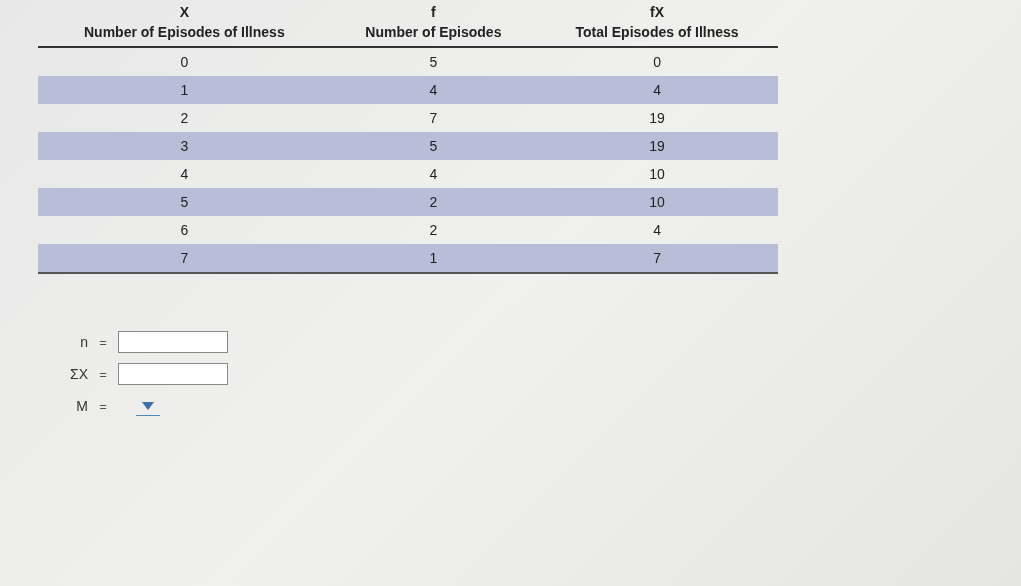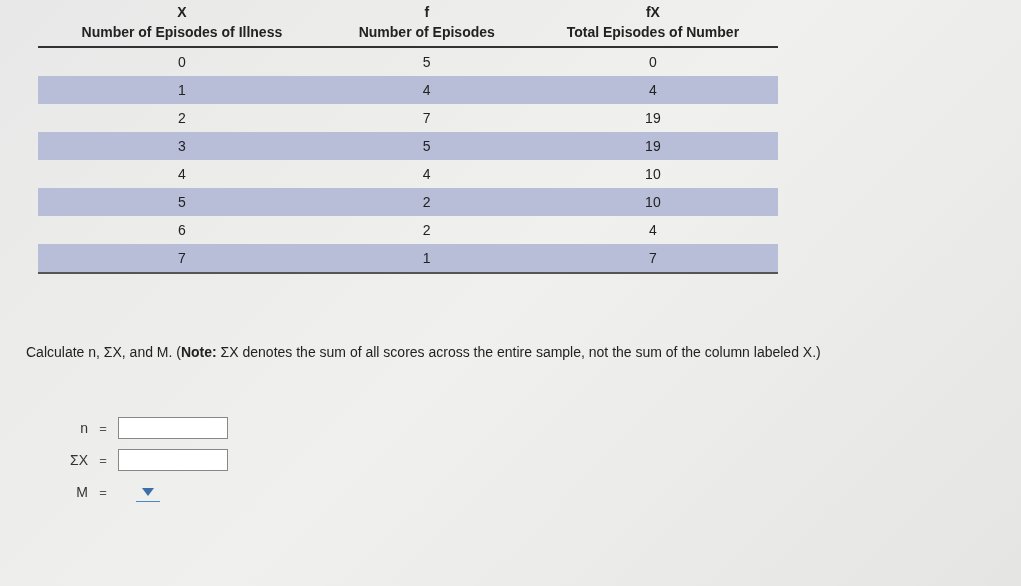--- a/index.html
+++ b/index.html
@@ -118,21 +118,21 @@
         <th>
           <span class="super-header">X</span>
           <span>Number of Episodes of Illness</span>
         </th>
         <th>
           <span class="super-header">f</span>
           <span>Number of Episodes</span>
         </th>
         <th>
           <span class="super-header">fX</span>
-          <span>Total Episodes of Number</span>
+          <span>Total Episodes of Illness</span>
         </th>
       </tr>
     </thead>
     <tbody id="table-body">
     <tr>
           <td>0</td>
           <td>5</td>
           <td>0</td>
         </tr>
         <tr class="stripe">
@@ -166,23 +166,20 @@
           <td>4</td>
         </tr>
         <tr class="stripe">
           <td>7</td>
           <td>1</td>
           <td>7</td>
         </tr>
       </tbody>
   </table>
 
-  <p class="instruction">
-    <span>Calculate n, ΣX, and M. (</span><span class="bold">Note:</span><span> ΣX denotes the sum of all scores across the entire sample, not the sum of the column labeled X.)</span>
-  </p>
 
   <div class="answers">
     <div class="row">
       <span class="label">n</span>
       <span class="equals">=</span>
       <input type="text" class="text-input" value="" style="">
     </div>
     <div class="row">
       <span class="label">ΣX</span>
       <span class="equals">=</span>

